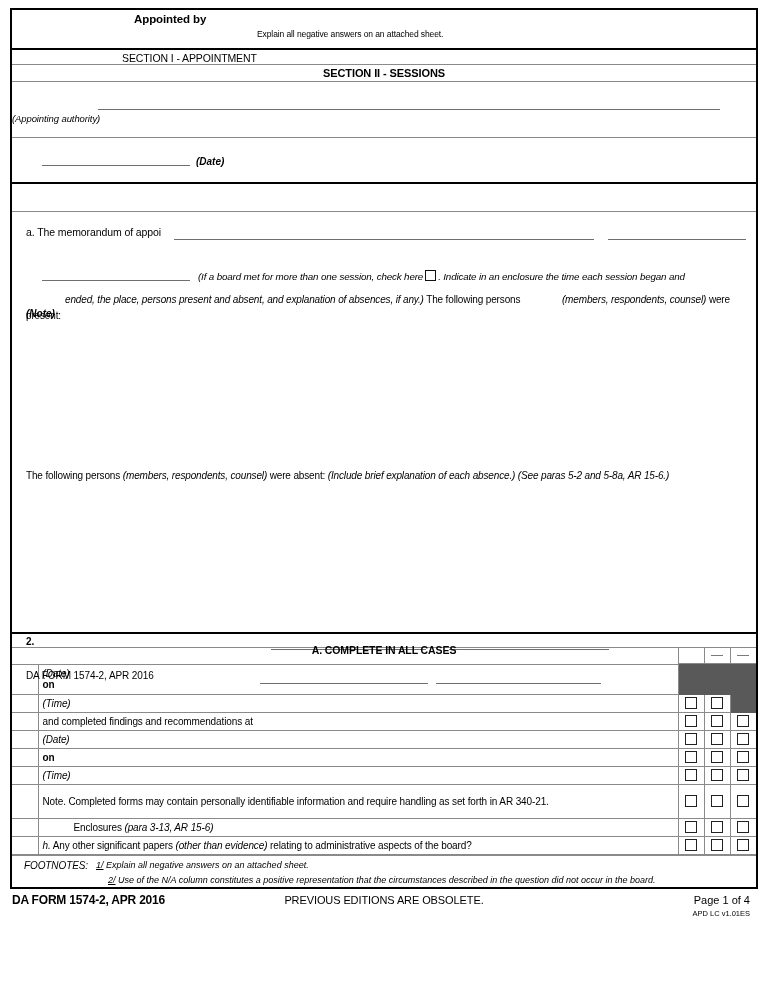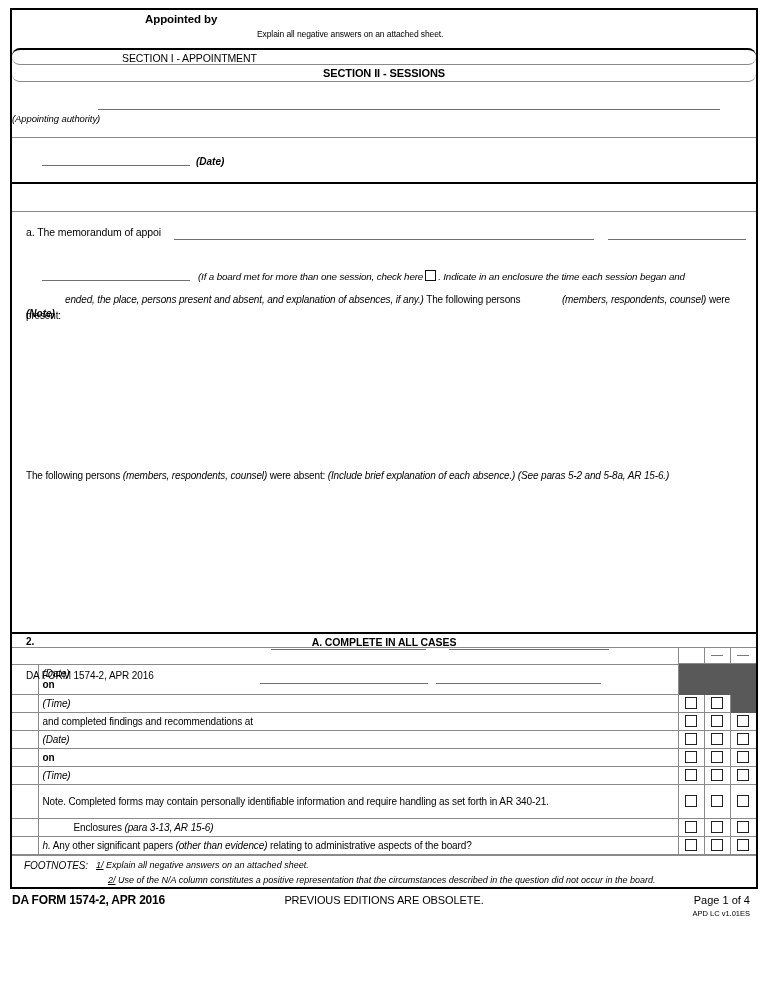--- a/index.html
+++ b/index.html
@@ -32,36 +32,34 @@
   .top-block {
     position: relative;
     height: 38px;
   }
   .appointed-by {
     position: absolute;
     left: 122px; top: 3px;
     font-size: 11.5px;
     font-weight: bold;
     letter-spacing: -0.1px;
-    margin-left: 11px;
   }
   .explain-neg {
     position: absolute;
     left: 245px; top: 19px;
     font-size: 8.5px;
     letter-spacing: -0.1px;
   }
 
   
   .section-bar {
     position: relative;
     height: 17px;
     font-size: 10.5px;
     border-bottom: 1px solid #8a8a8a;
-    border-radius: 8px;
   }
   .section-bar.first { border-top: 2px solid #000; }
   .sec1-label {
     position: absolute; left: 110px; top: 2px;
     font-size: 10.5px;
     letter-spacing: -0.1px;
   }
   .sec2-label {
     position: absolute; left: 0; right: 0; top: 2px;
     text-align: center;
@@ -201,21 +199,21 @@
 
   
   .tbl-title {
     position: relative;
     border-top: 2px solid #000;
     border-bottom: 1px solid #8a8a8a;
     height: 16px;
     text-align: center;
     font-size: 10.5px;
     font-weight: bold;
-    padding-top: 2px;
+    padding-top: 10px;
     letter-spacing: -0.1px;
   }
 
   .grid { width: 100%; border-collapse: collapse; table-layout: fixed; }
   .grid td {
     border: 1px solid #8a8a8a;
     font-size: 10px;
     padding: 1px 0 1px 4px;
     letter-spacing: -0.12px;
     vertical-align: middle;

